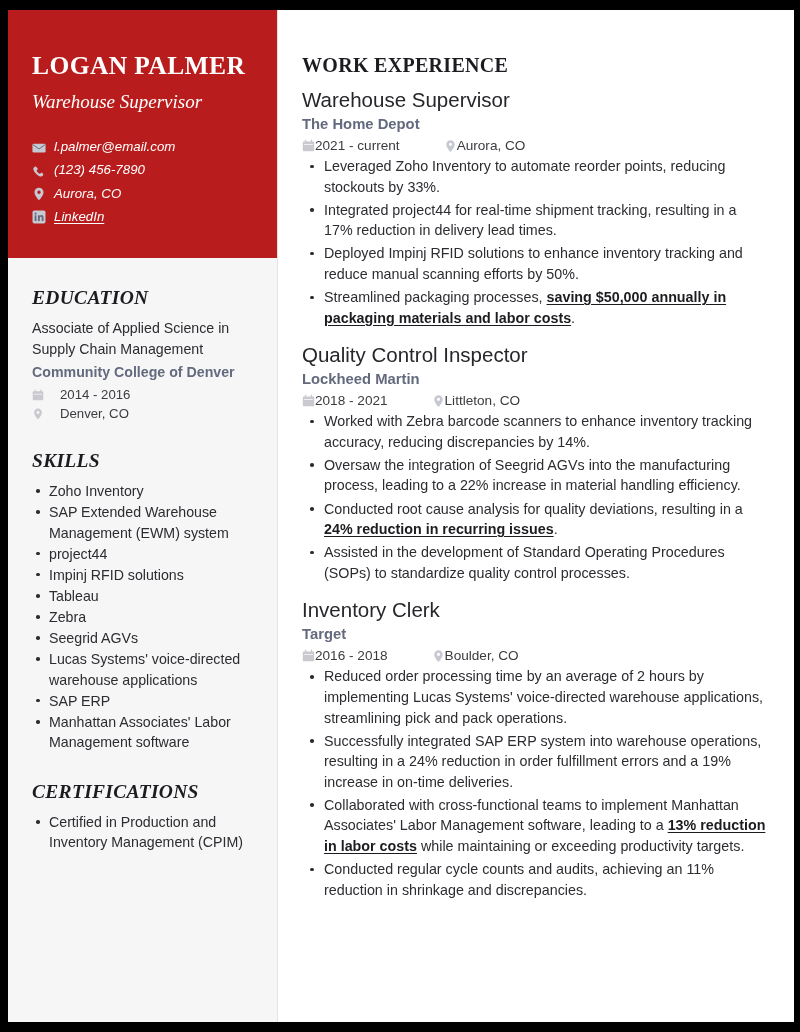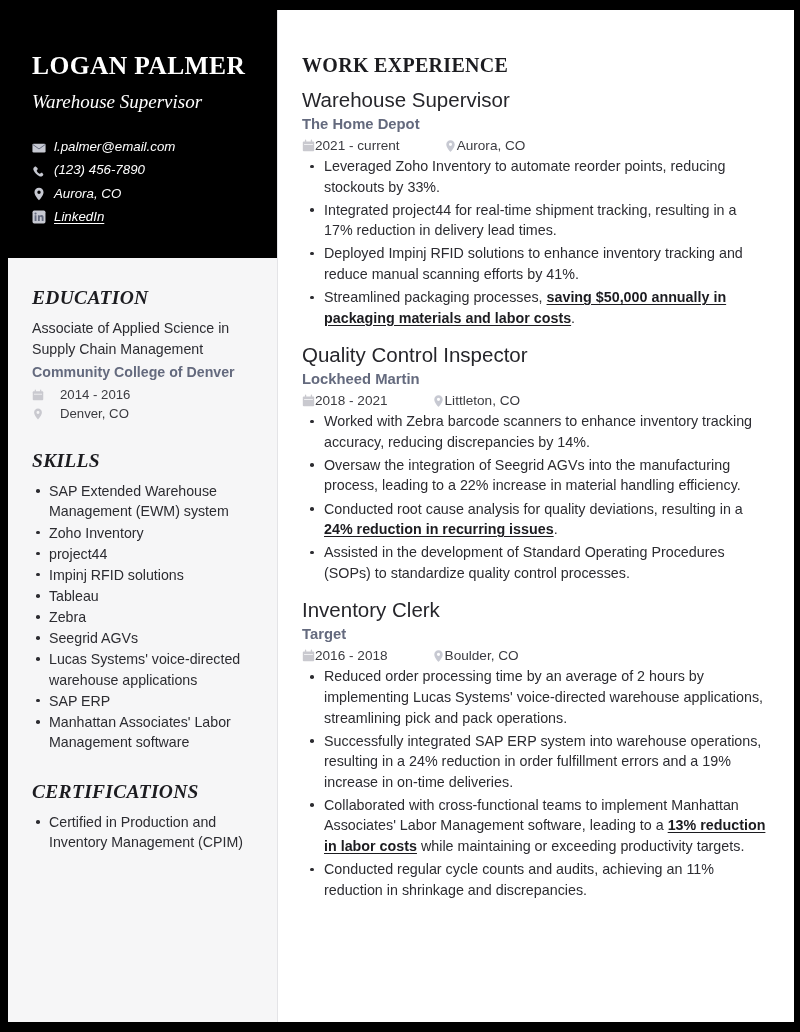--- a/index.html
+++ b/index.html
@@ -19,21 +19,21 @@
 
   
   .sidebar {
     width: 270px;
     flex: 0 0 270px;
     background: #f6f6f7;
     border-right: 1px solid #e4e4e7;
     position: relative;
   }
   .sidebar-header {
-    background: #000000;
+    background: #b91c1c;
     padding: 42px 24px 26px 24px;
     height: 248px;
   }
   .name {
     font-family: "Liberation Serif", serif;
     font-weight: bold;
     font-size: 25.5px;
     letter-spacing: 0.4px;
     color: #ffffff;
     line-height: 1.12;
@@ -266,22 +266,22 @@
             <svg width="12" height="12" viewBox="0 0 16 16" fill="#c9c9cf">
                 <path d="M8 0.8C5.1 0.8 2.8 3.1 2.8 6c0 3.8 5.2 9.2 5.2 9.2S13.2 9.8 13.2 6c0-2.9-2.3-5.2-5.2-5.2zm0 7.1A1.95 1.95 0 1 1 8 4a1.95 1.95 0 0 1 0 3.9z"></path>
               </svg>
           </span>
           <span>Denver, CO</span>
         </div>
       </div>
 
       <h2 class="side-heading">SKILLS</h2>
       <ul class="bullets">
+          <li>Zoho Inventory</li>
           <li>SAP Extended Warehouse Management (EWM) system</li>
-          <li>Zoho Inventory</li>
           <li>project44</li>
           <li>Impinj RFID solutions</li>
           <li>Tableau</li>
           <li>Zebra</li>
           <li>Seegrid AGVs</li>
           <li>Lucas Systems' voice-directed warehouse applications</li>
           <li>SAP ERP</li>
           <li>Manhattan Associates' Labor Management software</li>
         </ul>
 
@@ -316,21 +316,21 @@
                 <svg width="14" height="14" viewBox="0 0 16 16" fill="#c7c9d2">
                   <path d="M8 0.8C5.1 0.8 2.8 3.1 2.8 6c0 3.8 5.2 9.2 5.2 9.2S13.2 9.8 13.2 6c0-2.9-2.3-5.2-5.2-5.2zm0 7.1A1.95 1.95 0 1 1 8 4a1.95 1.95 0 0 1 0 3.9z"></path>
                 </svg>
               </span>
               <span>Aurora, CO</span>
             </span>
           </div>
           <ul class="job-bullets">
             <li>Leveraged Zoho Inventory to automate reorder points, reducing stockouts by 33%.</li>
             <li>Integrated project44 for real-time shipment tracking, resulting in a 17% reduction in delivery lead times.</li>
-            <li>Deployed Impinj RFID solutions to enhance inventory tracking and reduce manual scanning efforts by 41%.</li>
+            <li>Deployed Impinj RFID solutions to enhance inventory tracking and reduce manual scanning efforts by 50%.</li>
             <li>Streamlined packaging processes, <span class="hl">saving $50,000 annually in packaging materials and labor costs</span>.</li>
           </ul>
         </section>
         <section class="job">
           <div class="job-role">Quality Control Inspector</div>
           <div class="job-company">Lockheed Martin</div>
           <div class="job-meta">
             <span class="mgroup">
               <span class="ci">
                 <svg width="13" height="13" viewBox="0 0 16 16" fill="#c9c9cf">

